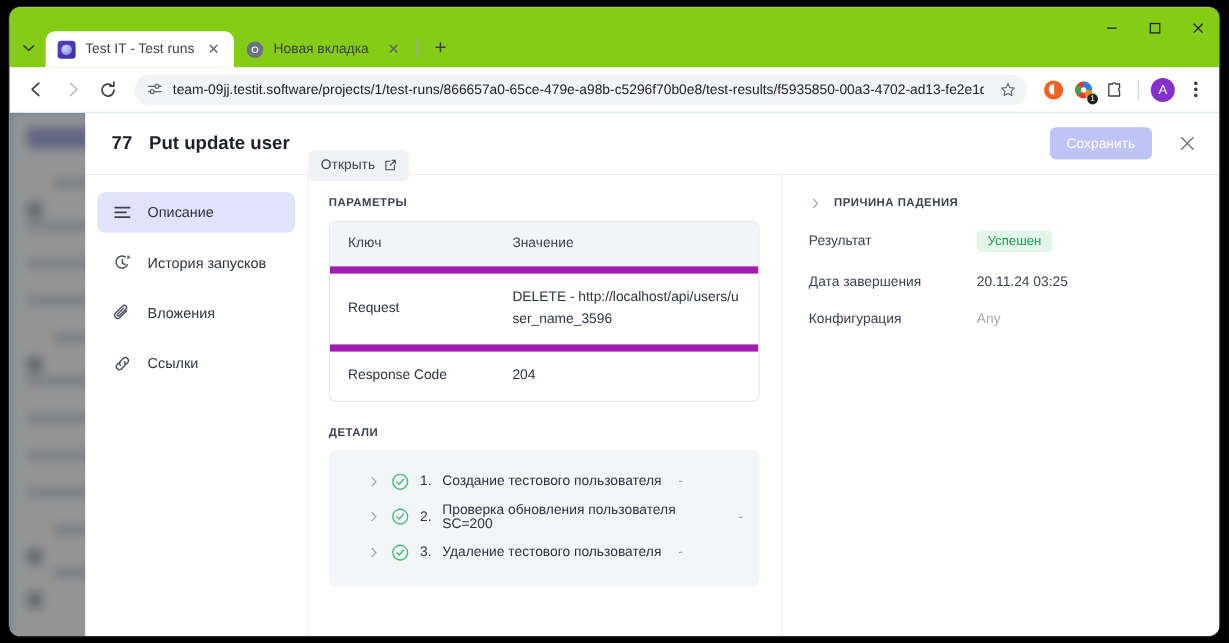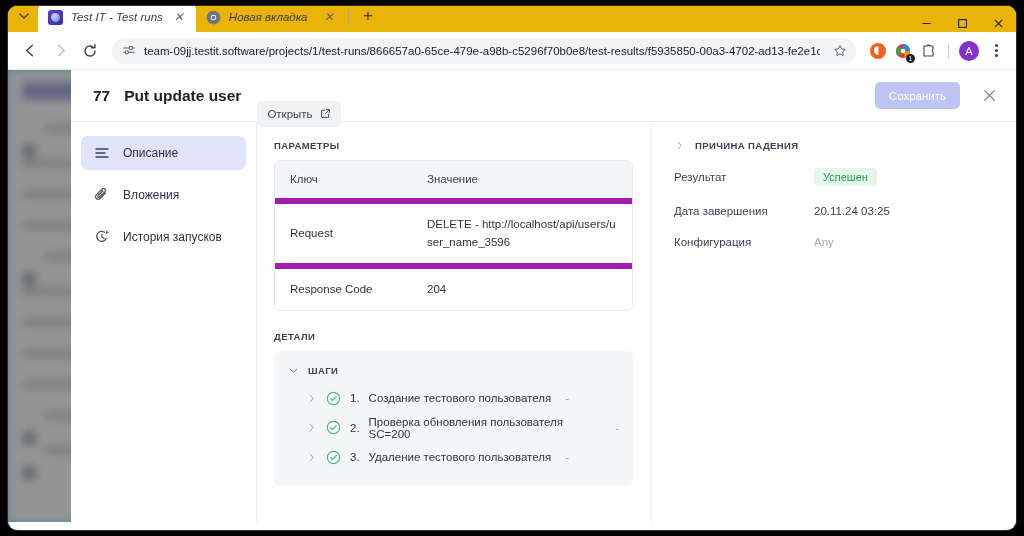--- a/index.html
+++ b/index.html
@@ -16,27 +16,26 @@
     left: 8px; top: 6px;
     width: 1008px; height: 524px;
     background: #ffffff;
     border-radius: 9px;
     overflow: hidden;
     box-shadow: 0 0 0 1px #2b2b2b;
   }
 
   
   .tabstrip {
-    height: 26px;
-    background: #eab308;
+    height: 50px;
+    background: #84cc16;
     display: flex;
     align-items: flex-end;
     padding-left: 2px;
     position: relative;
-    font-style: italic;
   }
   .tab-chevron {
     width: 28px; height: 26px;
     margin-bottom: 3px;
     display: flex; align-items: center; justify-content: center;
     border-radius: 6px;
     cursor: pointer;
     color: #3c4043;
   }
   .tab {
@@ -638,34 +637,43 @@
             <span class="mnav-ico">
               <svg width="16" height="16" viewBox="0 0 16 16">
                   <path d="M2 4 H14 M2 8 H11 M2 12 H14" stroke="#3b4150" stroke-width="1.4" stroke-linecap="round"></path>
                 </svg>
             </span>
             <span>Описание</span>
           </div>
           <div class="mnav-item">
             <span class="mnav-ico">
               <svg width="16" height="16" viewBox="0 0 16 16">
-                  <path d="M11.5 6 L6 11.5 a2.6 2.6 0 0 1-3.7-3.7 L8.2 2 a1.9 1.9 0 0 1 2.7 2.7 L5.3 10.2 a1 1 0 0 1-1.4-1.4 L9 3.8" fill="none" stroke="#4a5160" stroke-width="1.2" stroke-linecap="round" stroke-linejoin="round"></path>
-                </svg>
-            </span>
-            <span>Вложения</span>
-          </div>
-          <div class="mnav-item">
-            <span class="mnav-ico">
-              <svg width="16" height="16" viewBox="0 0 16 16">
                   <path d="M10.5 3.2 A5 5 0 1 0 12.2 9.6" fill="none" stroke="#4a5160" stroke-width="1.25" stroke-linecap="round"></path>
                   <path d="M8 5.3 V8.2 L10.1 9.6" fill="none" stroke="#4a5160" stroke-width="1.25" stroke-linecap="round"></path>
                   <path d="M12.7 2.3 V4.4 M14.2 3.3 H12.7" stroke="#4a5160" stroke-width="1.1" stroke-linecap="round"></path>
                 </svg>
             </span>
             <span>История запусков</span>
+          </div>
+          <div class="mnav-item">
+            <span class="mnav-ico">
+              <svg width="16" height="16" viewBox="0 0 16 16">
+                  <path d="M11.5 6 L6 11.5 a2.6 2.6 0 0 1-3.7-3.7 L8.2 2 a1.9 1.9 0 0 1 2.7 2.7 L5.3 10.2 a1 1 0 0 1-1.4-1.4 L9 3.8" fill="none" stroke="#4a5160" stroke-width="1.2" stroke-linecap="round" stroke-linejoin="round"></path>
+                </svg>
+            </span>
+            <span>Вложения</span>
+          </div>
+          <div class="mnav-item">
+            <span class="mnav-ico">
+              <svg width="16" height="16" viewBox="0 0 16 16">
+                  <path d="M6.4 9.6 A2.6 2.6 0 0 1 6.4 6 L9 3.4 a2.6 2.6 0 0 1 3.6 3.6 L11.3 8.3" fill="none" stroke="#4a5160" stroke-width="1.2" stroke-linecap="round"></path>
+                  <path d="M9.6 6.4 A2.6 2.6 0 0 1 9.6 10 L7 12.6 a2.6 2.6 0 0 1-3.6-3.6 L4.7 7.7" fill="none" stroke="#4a5160" stroke-width="1.2" stroke-linecap="round"></path>
+                </svg>
+            </span>
+            <span>Ссылки</span>
           </div>
         </div>
 
         <div class="mcenter">
           <div class="sec-label">ПАРАМЕТРЫ</div>
 
           <div class="ptable">
             <div class="prow head">
               <div class="pcell-k">Ключ</div>
               <div class="pcell-v">Значение</div>
@@ -676,28 +684,20 @@
             </div>
             <div class="prow">
               <div class="pcell-k">Response Code</div>
               <div class="pcell-v">204</div>
             </div>
           </div>
 
           <div class="sec-label">ДЕТАЛИ</div>
 
           <div class="steps-box">
-            <div class="steps-head">
-              <span class="chev">
-                <svg width="9" height="9" viewBox="0 0 10 10">
-                    <path d="M1.2 3.4 L5 7 L8.8 3.4" stroke="#6b7280" stroke-width="1.1" fill="none" stroke-linecap="round" stroke-linejoin="round"></path>
-                  </svg>
-              </span>
-              <span>ШАГИ</span>
-            </div>
 
             <div class="step-row">
               <span class="chev">
                 <svg width="9" height="9" viewBox="0 0 10 10">
                     <path d="M3.4 1.2 L7 5 L3.4 8.8" stroke="#9aa0ac" stroke-width="1.1" fill="none" stroke-linecap="round" stroke-linejoin="round"></path>
                   </svg>
               </span>
               <svg class="check-ico" viewBox="0 0 18 18">
                 <circle cx="9" cy="9" r="7.4" fill="none" stroke="#45b87c" stroke-width="1.35"></circle>
                 <path d="M5.6 9.1 L8 11.4 L12.4 6.4" fill="none" stroke="#45b87c" stroke-width="1.35" stroke-linecap="round" stroke-linejoin="round"></path>

